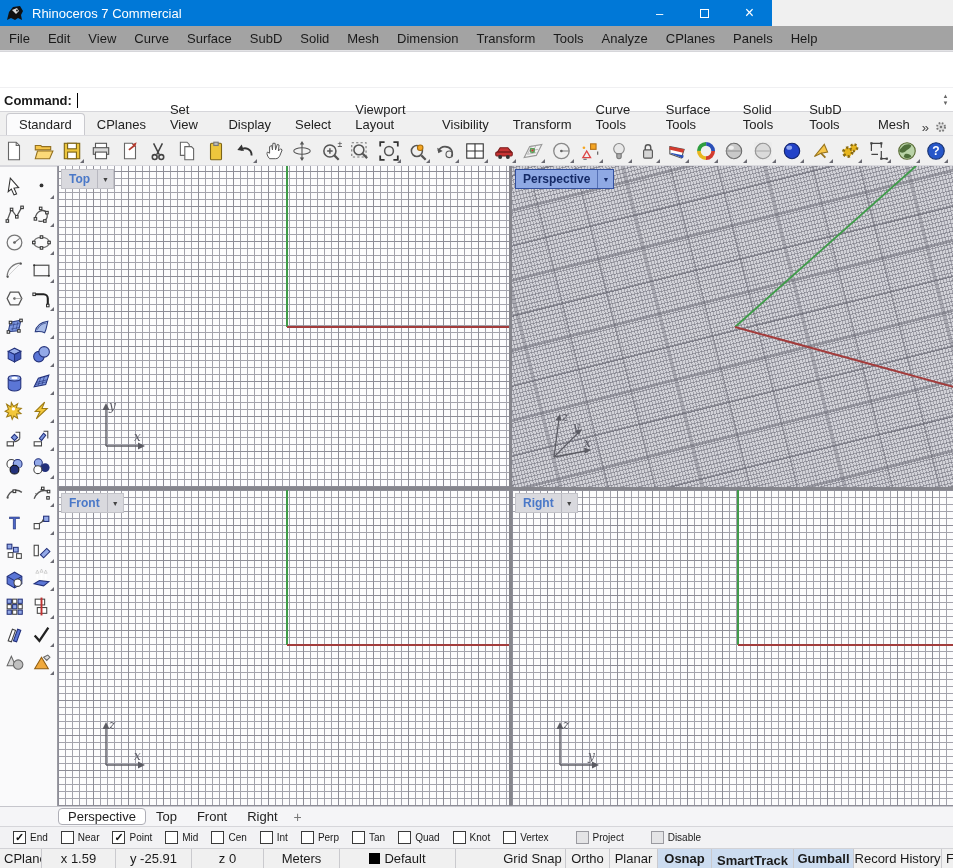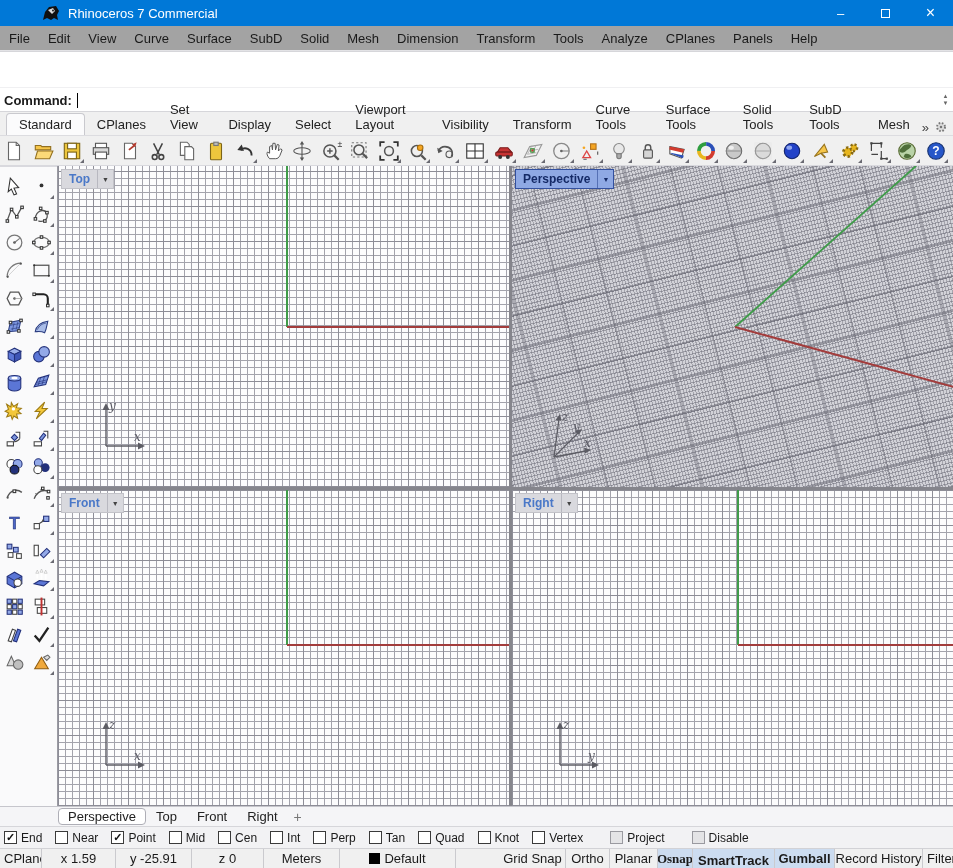--- a/index.html
+++ b/index.html
@@ -1,22 +1,22 @@
 <!DOCTYPE html>
 <html><head>
 <meta charset="utf-8">
 <style>
   html,body{margin:0;padding:0;background:#444;}
   *{box-sizing:border-box;}
   .app{position:relative;width:953px;height:868px;background:#f0f0f0;
        font-family:"Liberation Sans",sans-serif;font-size:13px;color:#1a1a1a;overflow:hidden;}
 
   
-  .titlebar{position:absolute;left:0;top:0;width:953px;height:26px;background:#0078d7;
-            display:flex;align-items:center;color:#fff;padding-left:36px;}
+  .titlebar{position:absolute;left:0;top:0;width:772px;height:26px;background:#0078d7;
+            display:flex;align-items:center;color:#fff;}
   .tb-logo{width:20px;height:20px;margin:0 7px 0 5px;flex:0 0 auto;}
   .tb-title{flex:1;font-size:13px;}
   .tb-btn{width:45px;height:26px;display:flex;align-items:center;justify-content:center;
           color:#fff;font-size:13px;cursor:default;}
   .max-box{width:9px;height:9px;border:1px solid #fff;display:inline-block;}
   .tb-close{font-size:16px;}
 
   
   .menubar{position:absolute;left:0;top:26px;width:953px;height:25px;background:#a3a3a3;
            display:flex;align-items:center;border-bottom:1px solid #e3e3e6;}
@@ -98,21 +98,21 @@
 
   
   .vtabs{position:absolute;left:0;top:806px;width:953px;height:20px;background:#f5f5f7;
          border-top:1px solid #c6c6cc;display:flex;align-items:center;font-size:13px;}
   .vtab{padding:0 10px;color:#222;}
   .vtab.active{background:#fff;border:1px solid #aeaeb6;border-radius:4px;padding:0 9px;margin-left:58px;}
   .vtab-add{color:#777;font-size:14px;padding:0 6px;}
 
   
   .osnap{position:absolute;left:0;top:826px;width:953px;height:22px;background:#f2f2f4;
-         border-top:1px solid #d6d6da;display:flex;align-items:center;padding-left:4px;font-size:12px;}
+         border-top:1px solid #d6d6da;display:flex;align-items:center;padding-left:13px;font-size:10px;}
   .oschk{display:flex;align-items:center;margin-right:13px;}
   .oschk .box{width:13px;height:13px;border:1px solid #3a3a3a;background:#fff;margin-right:4px;
               display:flex;align-items:center;justify-content:center;font-size:11px;font-weight:bold;color:#111;}
   .oschk.checked .box::after{content:"\2713";}
   .oschk.gray .box{background:#e4e4e6;border-color:#9a9aa0;}
   .oschk.gapped{margin-left:14px;}
 
   
   .statusbar{position:absolute;left:0;top:848px;width:953px;height:20px;background:#f0f0f0;
              border-top:1px solid #d2d2d6;display:flex;align-items:stretch;font-size:13px;}
@@ -853,21 +853,21 @@
       </span>
       <span class="scell" style="width: 66px; flex: 0 0 auto; margin-left: 44px;">
         <span>Grid Snap</span>
       </span>
       <span class="scell" style="width: 44px; flex: 0 0 auto;">
         <span>Ortho</span>
       </span>
       <span class="scell" style="width: 48px; flex: 0 0 auto;">
         <span>Planar</span>
       </span>
-      <span class="scell active" style="width: 35px; flex: 0 0 auto; font-family: Liberation Serif, serif;">
+      <span class="scell active" style="width: 54px; flex: 0 0 auto;">
         <span>Osnap</span>
       </span>
       <span class="scell active" style="width: 82px; flex: 0 0 auto; align-items: flex-end;">
         <span>SmartTrack</span>
       </span>
       <span class="scell active" style="width: 60px; flex: 0 0 auto;">
         <span>Gumball</span>
       </span>
       <span class="scell" style="width: 88px; flex: 0 0 auto;">
         <span>Record History</span>

